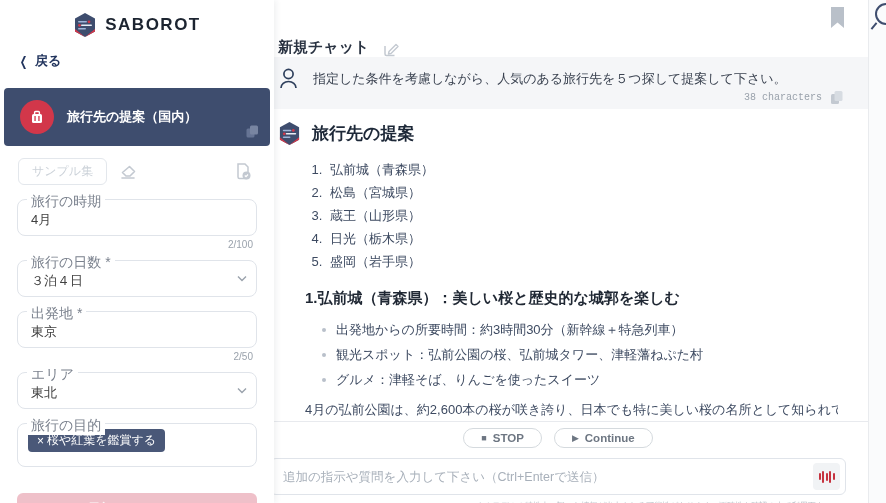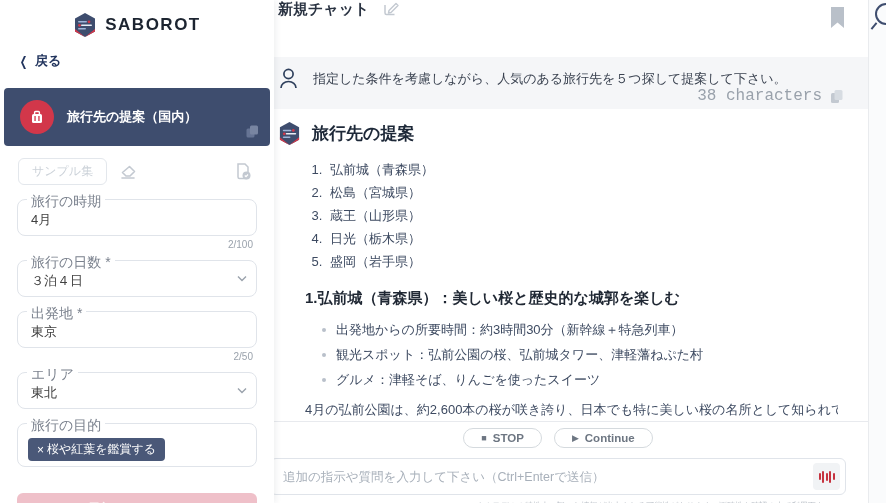--- a/index.html
+++ b/index.html
@@ -31,40 +31,40 @@
   .field { position:relative; margin:10px 17px 0 17px; border:1px solid #e0e4ea; border-radius:8px;
            height:37px; background:#fff; }
   .field.first { margin-top:14px; }
   .field-label { position:absolute; top:-7px; left:9px; background:#fff; padding:0 4px;
                  font-size:14px; color:#7b828e; white-space:nowrap; }
   .field-value { font-size:13px; color:#404040; padding:11px 26px 0 13px; white-space:nowrap; overflow:hidden; }
   .field-chevron { position:absolute; right:9px; top:14px; }
   .counter { text-align:right; font-size:10px; color:#9aa2ac; margin:3px 21px 0 0; }
 
   .purpose-box { position:relative; margin:14px 17px 0 17px; border:1px solid #e0e4ea;
-                 border-radius:8px; height:44px; background:#fff; padding:14px 10px 0 10px; }
+                 border-radius:8px; height:44px; background:#fff; padding:5px 10px 0 10px; }
   .tag-chip { display:inline-flex; align-items:center; gap:3px; background:#4a5878; color:#fff;
               font-size:12px; border-radius:4px; padding:3px 9px; cursor:pointer; }
 
   .reset-btn { display:block; margin:26px 17px 0 17px; width:calc(100% - 34px); height:32px;
                background:#efc0c9; border:none; border-radius:6px; color:#fdf6f7; font-size:13px;
                font-weight:bold; cursor:pointer; font-family:inherit; }
 
   
   .main { position:absolute; left:248px; top:0; width:620px; height:503px; background:#fff; }
-  .chat-header { height:57px; display:flex; align-items:flex-start; padding:0 18px 0 30px; position:relative; }
+  .chat-header { height:57px; display:flex; align-items:flex-end; padding:0 18px 0 30px; position:relative; }
   .chat-title { font-size:15px; font-weight:bold; color:#2a3342; }
   .edit-icon-wrap { margin-left:14px; cursor:pointer; }
   .bookmark-wrap { position:absolute; right:22px; top:7px; cursor:pointer; }
 
   .user-band { height:52px; background:#f5f6f8; padding:10px 24px 0 30px; position:relative;font-family:Liberation Mono, monospace; }
   .user-band-inner { display:flex; align-items:flex-start; gap:14px; }
   .user-message { font-size:13px; color:#3a4250; padding-top:3px; }
   .band-meta { position:absolute; right:24px; bottom:4px; display:flex; align-items:center; gap:8px; }
-  .char-count { font-size:16px; color:#99a1ab; }
+  .char-count { font-size:10px; color:#99a1ab; }
   .meta-copy { cursor:pointer; }
 
   .response { height:312px; overflow:hidden; padding:10px 30px 0 30px; }
   .resp-heading-row { display:flex; align-items:center; gap:11px; margin-top:2px; }
   .resp-heading { font-size:17px; font-weight:bold; color:#1d2838; }
   .dest-list { margin:16px 0 0 48px; font-size:13px; color:#3d4a61; }
   .dest-list li { margin-bottom:8px; line-height:15px; padding-left:4px; }
   .section-heading { margin:20px 0 0 27px; font-size:15px; font-weight:bold; color:#1f2733; }
   .bullet-list { list-style:none; margin:14px 0 0 44px; font-size:13px; color:#3d4a61; }
   .bullet-list li { position:relative; margin-bottom:10px; line-height:15px; padding-left:14px; }

